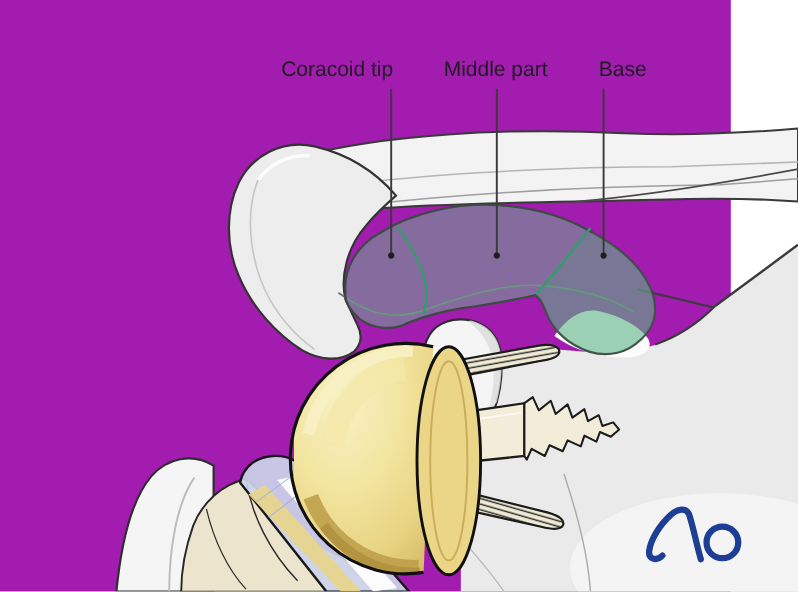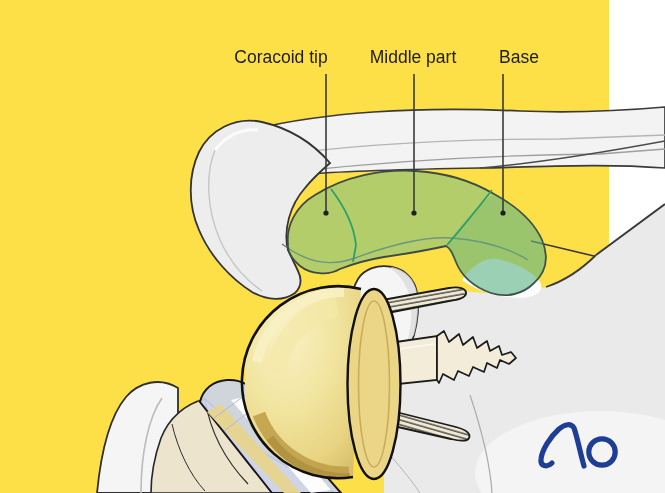--- a/index.html
+++ b/index.html
@@ -1,17 +1,17 @@
 <!DOCTYPE html>
 <html><head>
 <meta charset="utf-8">
 <style>
   html,body{margin:0;padding:0;background:#ffffff;}
   body{width:665px;height:493px;overflow:hidden;font-family:"Liberation Sans",sans-serif;}
-  .stage{position:relative;width:609px;height:493px;background:#fde047;text-align:right;}
+  .stage{position:relative;width:609px;height:493px;background:#a21caf;text-align:right;}
   svg{display:block}
   .anno-label{font-family:"Liberation Sans","DejaVu Sans",sans-serif;font-size:17.5px;font-weight:500;fill:#1d1d1f;}
 </style>
 </head>
 <body>
 
 <div class="stage">
 <svg width="665" height="493" viewBox="0 0 665 493">
   <defs>
     <pattern id="h1" patternUnits="userSpaceOnUse" width="4.5" height="4.5" patternTransform="rotate(80)">

